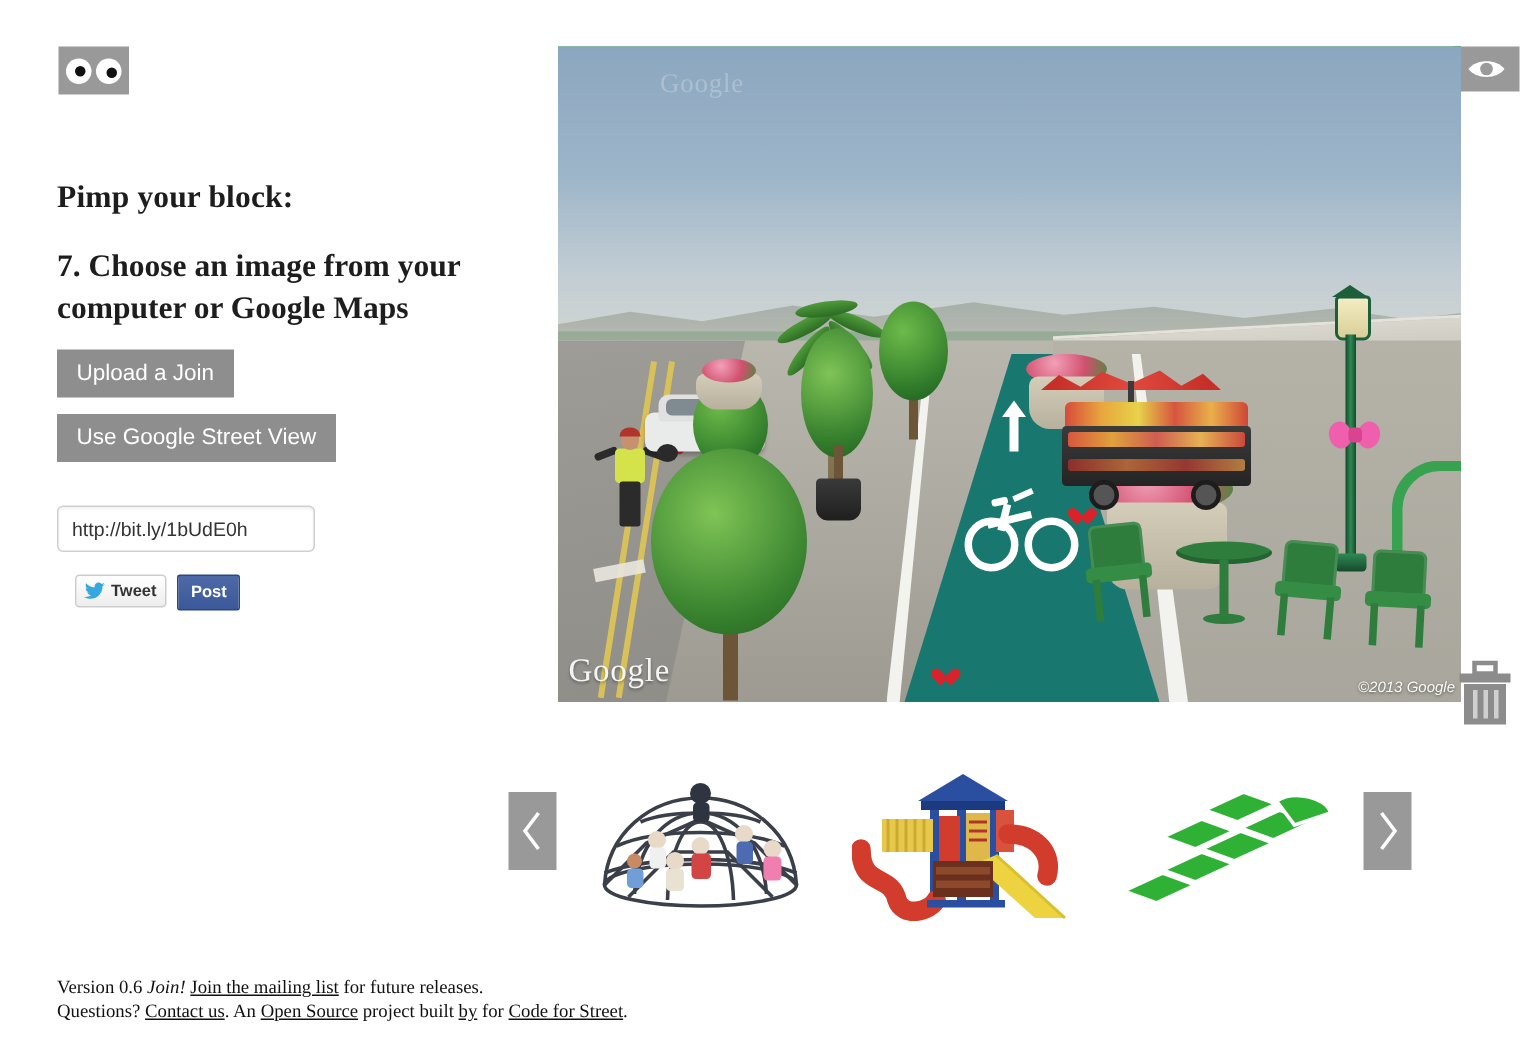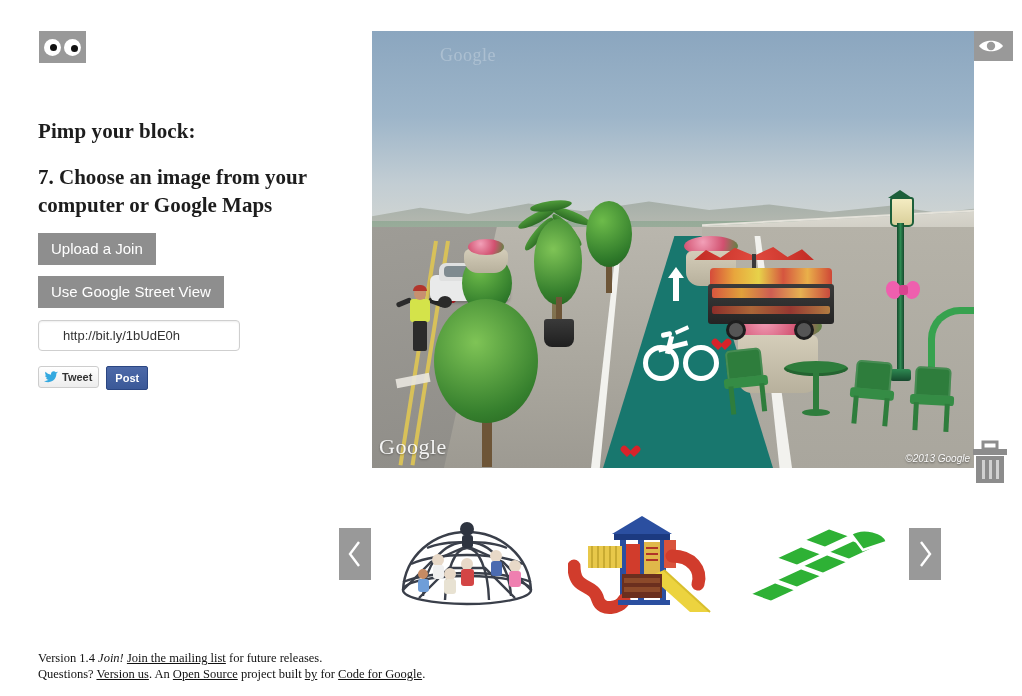--- a/index.html
+++ b/index.html
@@ -33,25 +33,25 @@
   }
   .step{
     font-size:21px;font-weight:700;line-height:1.34;margin:0 0 14px 0;color:#1d1d1d;
   }
   .btn-gray{
     display:inline-block;background:#8e8e8e;color:#ffffff;border:0;
     font-family:"Liberation Sans",sans-serif;font-size:15px;font-weight:400;
     padding:8px 13px 9px 13px;margin:0 0 11px 0;cursor:pointer;line-height:1;
   }
   .url-input{
-    display:block;width:152px;padding:7px 24px;border:1px solid #cfcfcf;border-radius:4px;
+    display:block;width:152px;padding:7px 9px;border:1px solid #cfcfcf;border-radius:4px;
     font-family:"Liberation Sans",sans-serif;font-size:13px;color:#333;background:#fff;
-    box-shadow:inset 0 1px 2px rgba(0,0,0,.07);margin-top:1px;
-  }
-  .social-row{display:flex;align-items:flex-start;gap:7px;margin-top:15px;}
+    box-shadow:inset 0 1px 2px rgba(0,0,0,.07);margin-top:18px;
+  }
+  .social-row{display:flex;align-items:flex-start;gap:7px;margin-top:15px;margin-left:12px;}
   .tweet-btn{
     display:inline-flex;align-items:center;gap:4px;height:20px;padding:0 6px 0 5px;
     background:linear-gradient(#ffffff,#ededed);border:1px solid #cdcdcd;border-radius:3px;
     font-family:"Liberation Sans",sans-serif;font-size:11px;font-weight:700;color:#333;cursor:pointer;
   }
   .tweet-btn svg{display:block;}
   .post-btn{
     display:inline-flex;align-items:center;justify-content:center;height:22px;padding:0 8px;
     background:linear-gradient(#4d69a8,#3b5998);border:1px solid #2b4682;border-radius:2px;
     font-family:"Liberation Sans",sans-serif;font-size:11px;font-weight:700;color:#ffffff;cursor:pointer;
@@ -274,26 +274,26 @@
         <span>Tweet</span>
       </span>
       <span class="post-btn">
         <span>Post</span>
       </span>
     </div>
   </div>
 
   <div class="footer">
     <div>
-      <span>Version 1.4</span>
+      <span>Version 0.6</span>
       <i>Join!</i>
       <a>Join the mailing list</a><span> for future releases.</span>
     </div>
     <div>
-      <span>Questions? </span><a>Version us</a><span>.  An </span><a>Open Source</a><span> project built </span><a>by</a><span> for </span><a>Code for Google</a><span>.</span>
+      <span>Questions? </span><a>Contact us</a><span>.  An </span><a>Open Source</a><span> project built </span><a>by</a><span> for </span><a>Code for Street</a><span>.</span>
     </div>
   </div>
 
   <div id="streetview">
     <div class="sky"></div>
     <div class="mountains"></div>
     <div class="ground"></div>
     <div class="road-left"></div>
     <div class="yellowline yl1"></div>
     <div class="yellowline yl2"></div>

